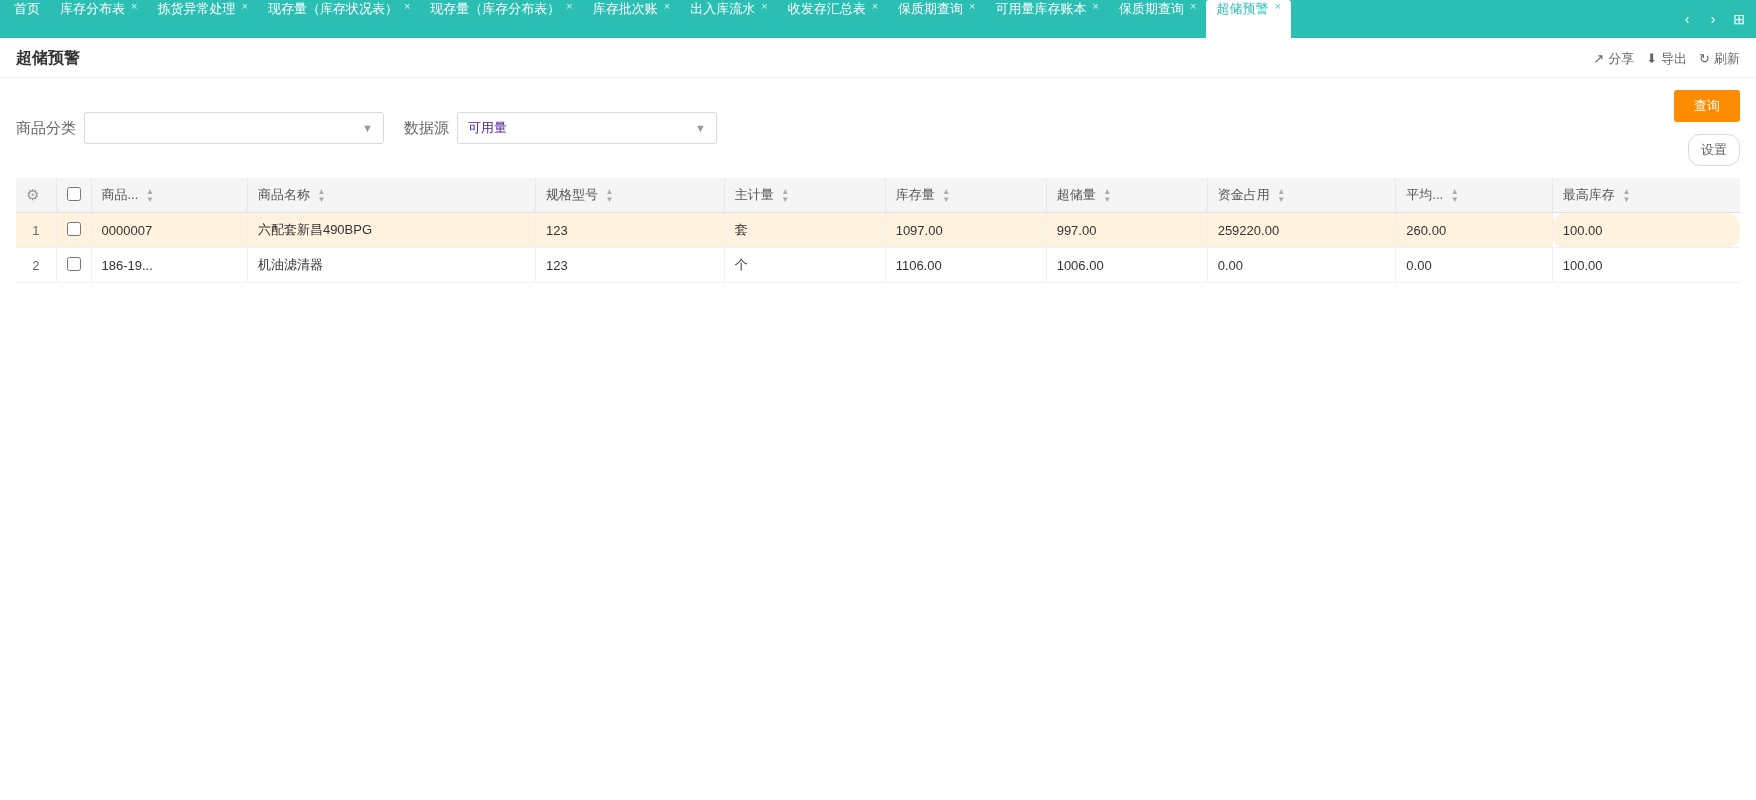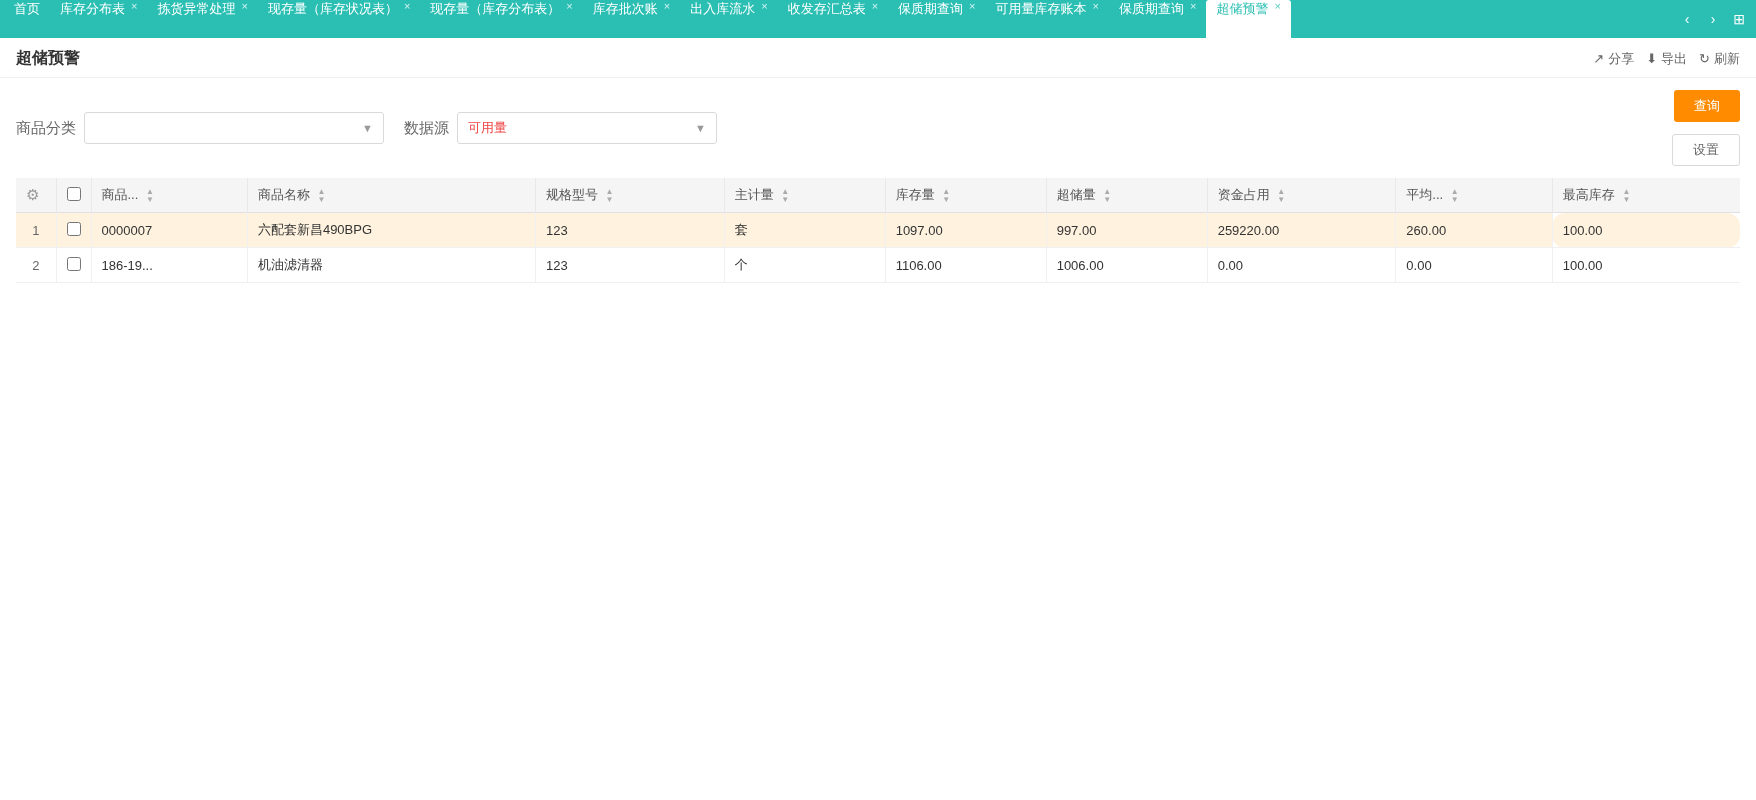--- a/index.html
+++ b/index.html
@@ -91,39 +91,39 @@
       padding: 4px 10px;
       min-width: 300px;
       height: 32px;
       cursor: pointer;
       background: #fff;
       font-size: 13px;
       color: #333;
     }
     .filter-select .chevron { color: #999; font-size: 11px; }
     .filter-select-sm { min-width: 260px; }
-    .filter-select .selected-val { color: #ef4444; }
+    .filter-select .selected-val { color: #4c1d95; }
 
     .filter-spacer { flex: 1; }
     .btn-query {
       background: #ff8c00;
       color: #fff;
       border: none;
       padding: 6px 20px;
       border-radius: 3px;
       cursor: pointer;
       font-size: 13px;
       height: 32px;
     }
     .btn-settings {
       background: #fff;
       color: #666;
       border: 1px solid #d9d9d9;
-      padding: 6px 20px;
-      border-radius: 3px;
+      padding: 6px 12px;
+      border-radius: 12px;
       cursor: pointer;
       font-size: 13px;
       height: 32px;
       margin-top: 8px;
     }
 
     
     .table-container {
       padding: 0 16px;
     }

